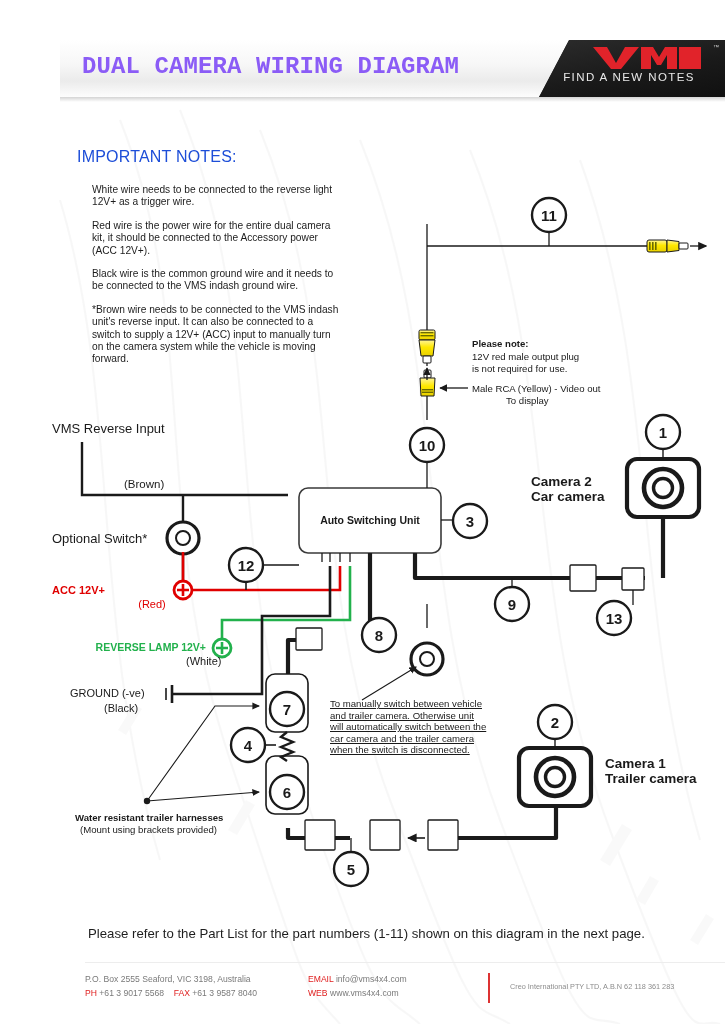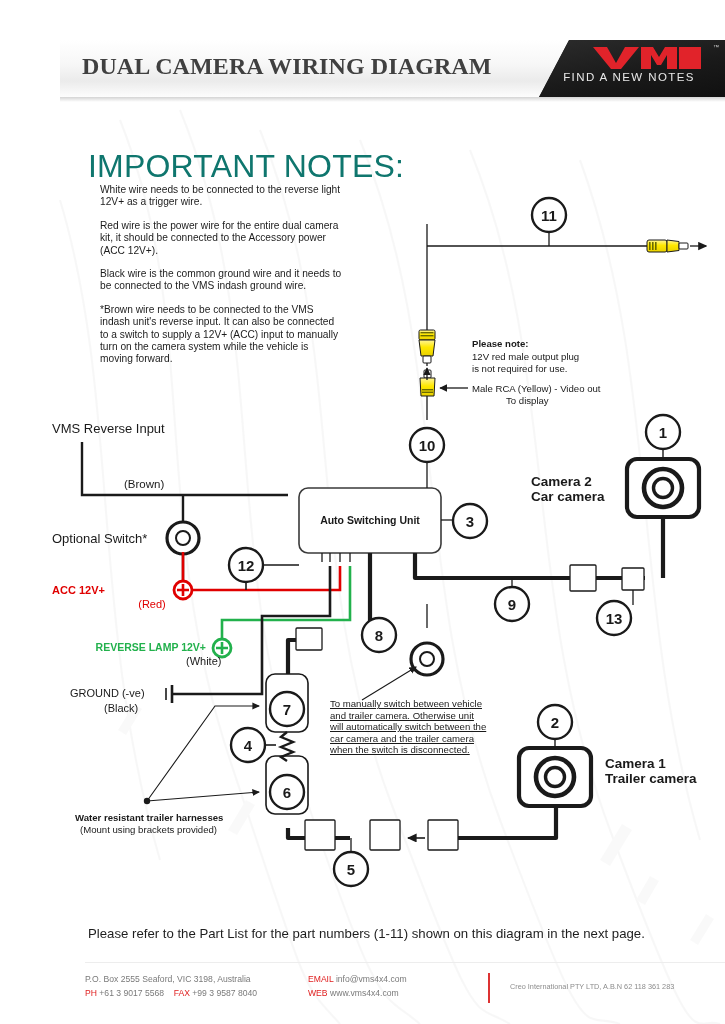--- a/index.html
+++ b/index.html
@@ -13,37 +13,37 @@
   
   .watermark{position:absolute;inset:0;pointer-events:none;opacity:.5;}
 
   
   .header{position:absolute;left:60px;top:40px;width:665px;height:57px;}
   .header-bg{position:absolute;inset:0;
     background:linear-gradient(180deg,#ffffff 0%,#f7f7f7 42%,#ebebeb 72%,#fdfdfd 100%);}
   .header-shadow{position:absolute;left:0;top:57px;width:665px;height:5px;
     background:linear-gradient(180deg,rgba(0,0,0,.17),rgba(0,0,0,0));}
   .header-title{position:absolute;left:22px;top:13px;font-size:24px;font-weight:bold;
-    letter-spacing:.1px;color:#404040;font-family:Liberation Serif, serif;}
+    letter-spacing:.1px;color:#8b5cf6;font-family:Liberation Mono, monospace;}
   .logo-panel{position:absolute;right:0;top:0;width:186px;height:57px;
     background:#1c1c1c;clip-path:polygon(30px 0,186px 0,186px 57px,0 57px);}
   .logo-panel-inner{position:absolute;inset:0;
     background:linear-gradient(170deg,#2c2c2c 0%,#1a1a1a 55%,#101010 100%);
     clip-path:polygon(30px 0,186px 0,186px 57px,0 57px);}
   .logo-mark{position:absolute;left:52px;top:5px;width:112px;height:26px;}
   .logo-tm{position:absolute;right:6px;top:4px;font-size:6px;color:#cfcfcf;}
   .logo-tag{position:absolute;left:0;right:6px;top:31px;text-align:center;
     color:#e8e8e8;font-size:11.5px;letter-spacing:1.4px;font-family:"Liberation Sans",sans-serif;}
 
   
-  .notes-title{position:absolute;left:88px;top:148px;font-size:32px;color:#0f766e;
+  .notes-title{position:absolute;left:77px;top:148px;font-size:16px;color:#1d4ed8;
     font-family:"Liberation Sans",sans-serif;letter-spacing:.2px;}
   .notes-body{position:absolute;left:88px;top:184px;width:256px;font-size:10.2px;
     line-height:12.4px;color:#1c1c1c;}
-  .notes-body p{margin:0 0 11px 12px;}
+  .notes-body p{margin:0 0 11px 4px;}
 
   
   .diagram{position:absolute;left:0;top:0;width:725px;height:1024px;}
 
   
   .footer-note{position:absolute;left:88px;top:926px;width:600px;font-size:13.2px;color:#1e1e1e;}
   .footer{position:absolute;left:60px;top:962px;width:665px;height:62px;}
   .f-divider{position:absolute;left:25px;top:0;width:640px;height:1px;background:#ededed;}
   .f-col1{position:absolute;left:25px;top:11px;font-size:8.6px;line-height:13.5px;color:#7a7a7a;white-space:nowrap;}
   .f-col2{position:absolute;left:248px;top:11px;font-size:8.6px;line-height:13.5px;color:#7a7a7a;white-space:nowrap;}
@@ -363,21 +363,21 @@
   <div class="footer-note">Please refer to the Part List for the part numbers (1-11) shown on this diagram in the next page.</div>
 
   <div class="footer">
     <div class="f-divider"></div>
     <div class="f-col1">
       <span>P.O. Box 2555 Seaford, VIC 3198,  Australia</span><br>
       <span class="red">PH</span>
       <span>+61 3 9017 5568</span>
       &nbsp;&nbsp;
       <span class="red">FAX</span>
-      <span>+99  3 9587 8040</span>
+      <span>+61  3 9587 8040</span>
     </div>
     <div class="f-col2">
       <span class="red">EMAIL</span>
       <span>info@vms4x4.com</span><br>
       <span class="red">WEB</span>
       <span>www.vms4x4.com</span>
     </div>
     <div class="f-sep"></div>
     <div class="f-col3">Creo International PTY LTD, A.B.N 62 118 361 283</div>
   </div>

